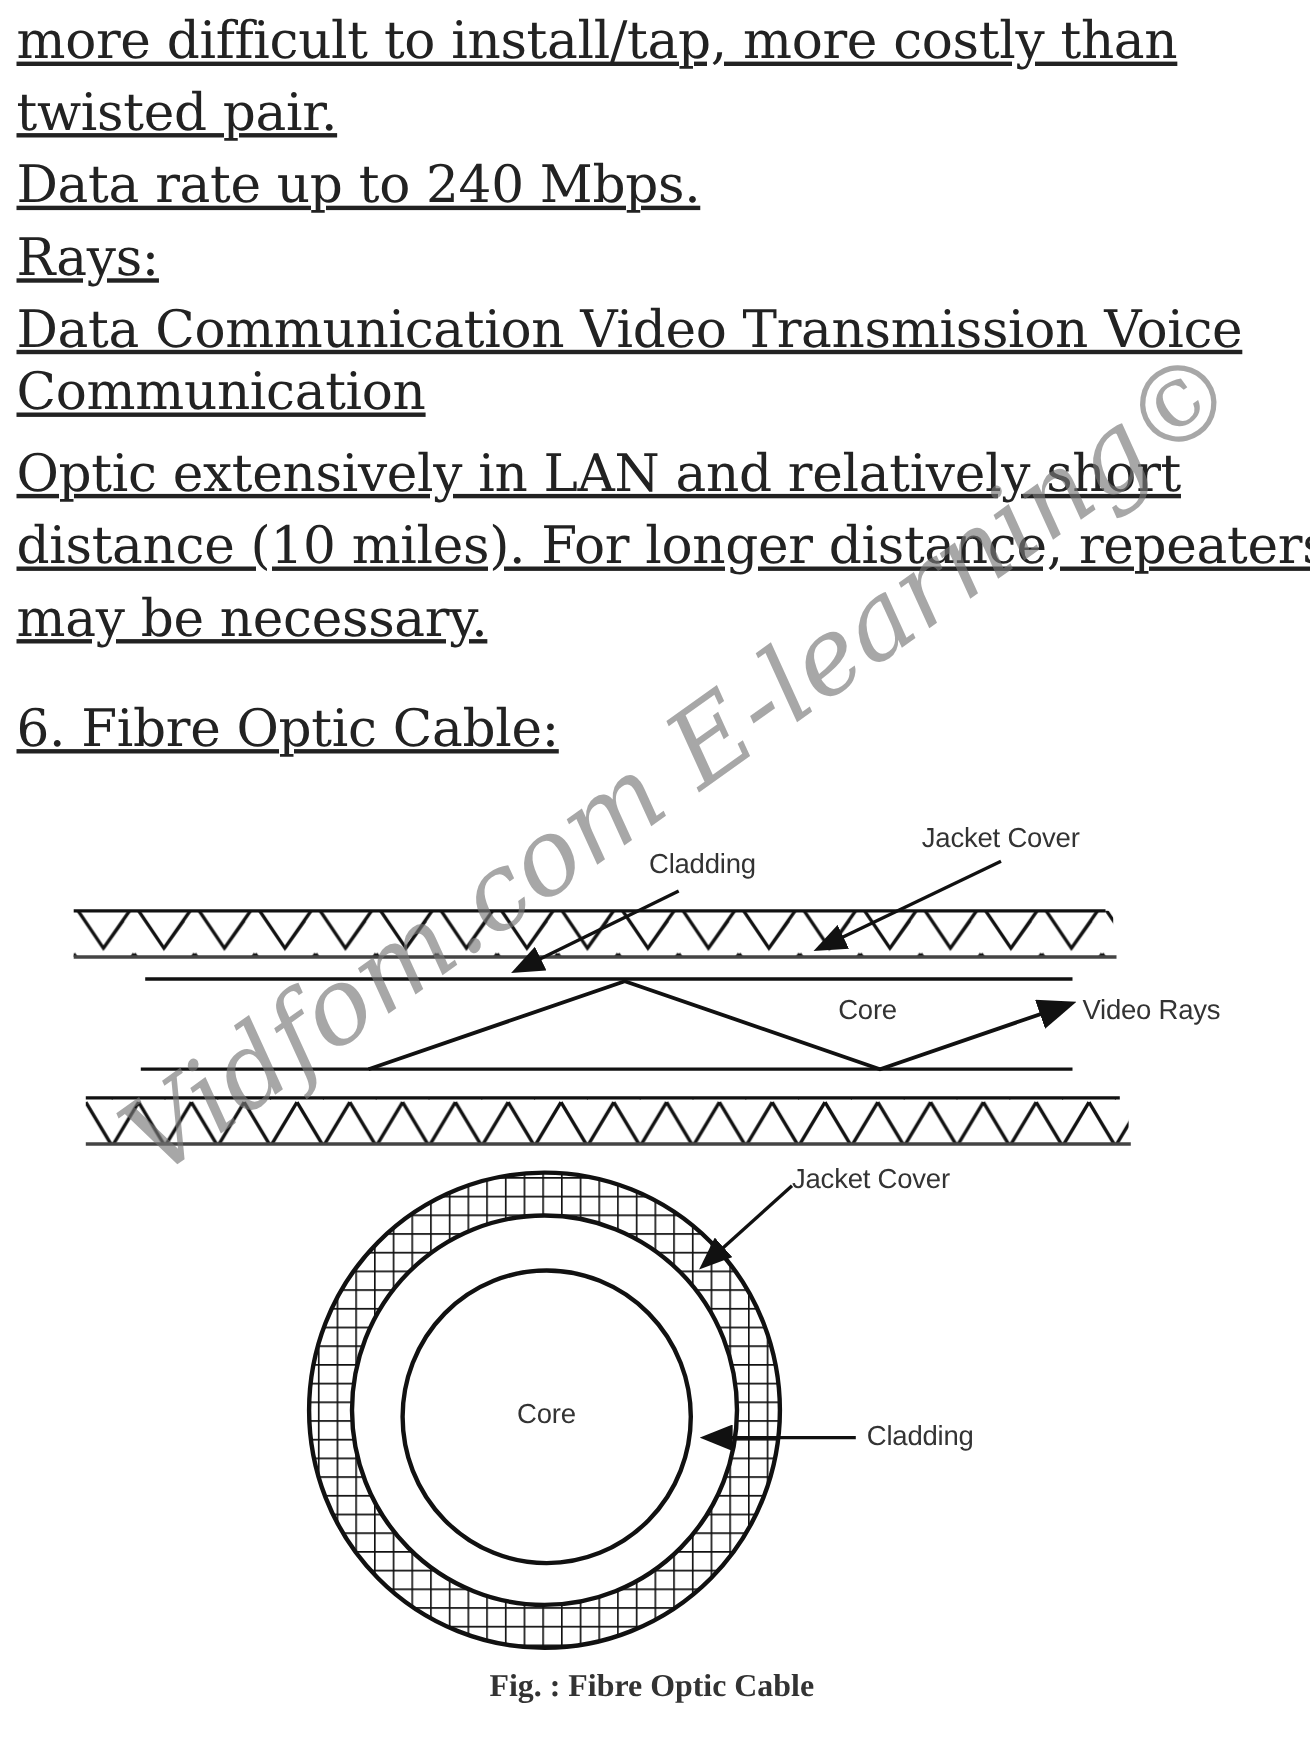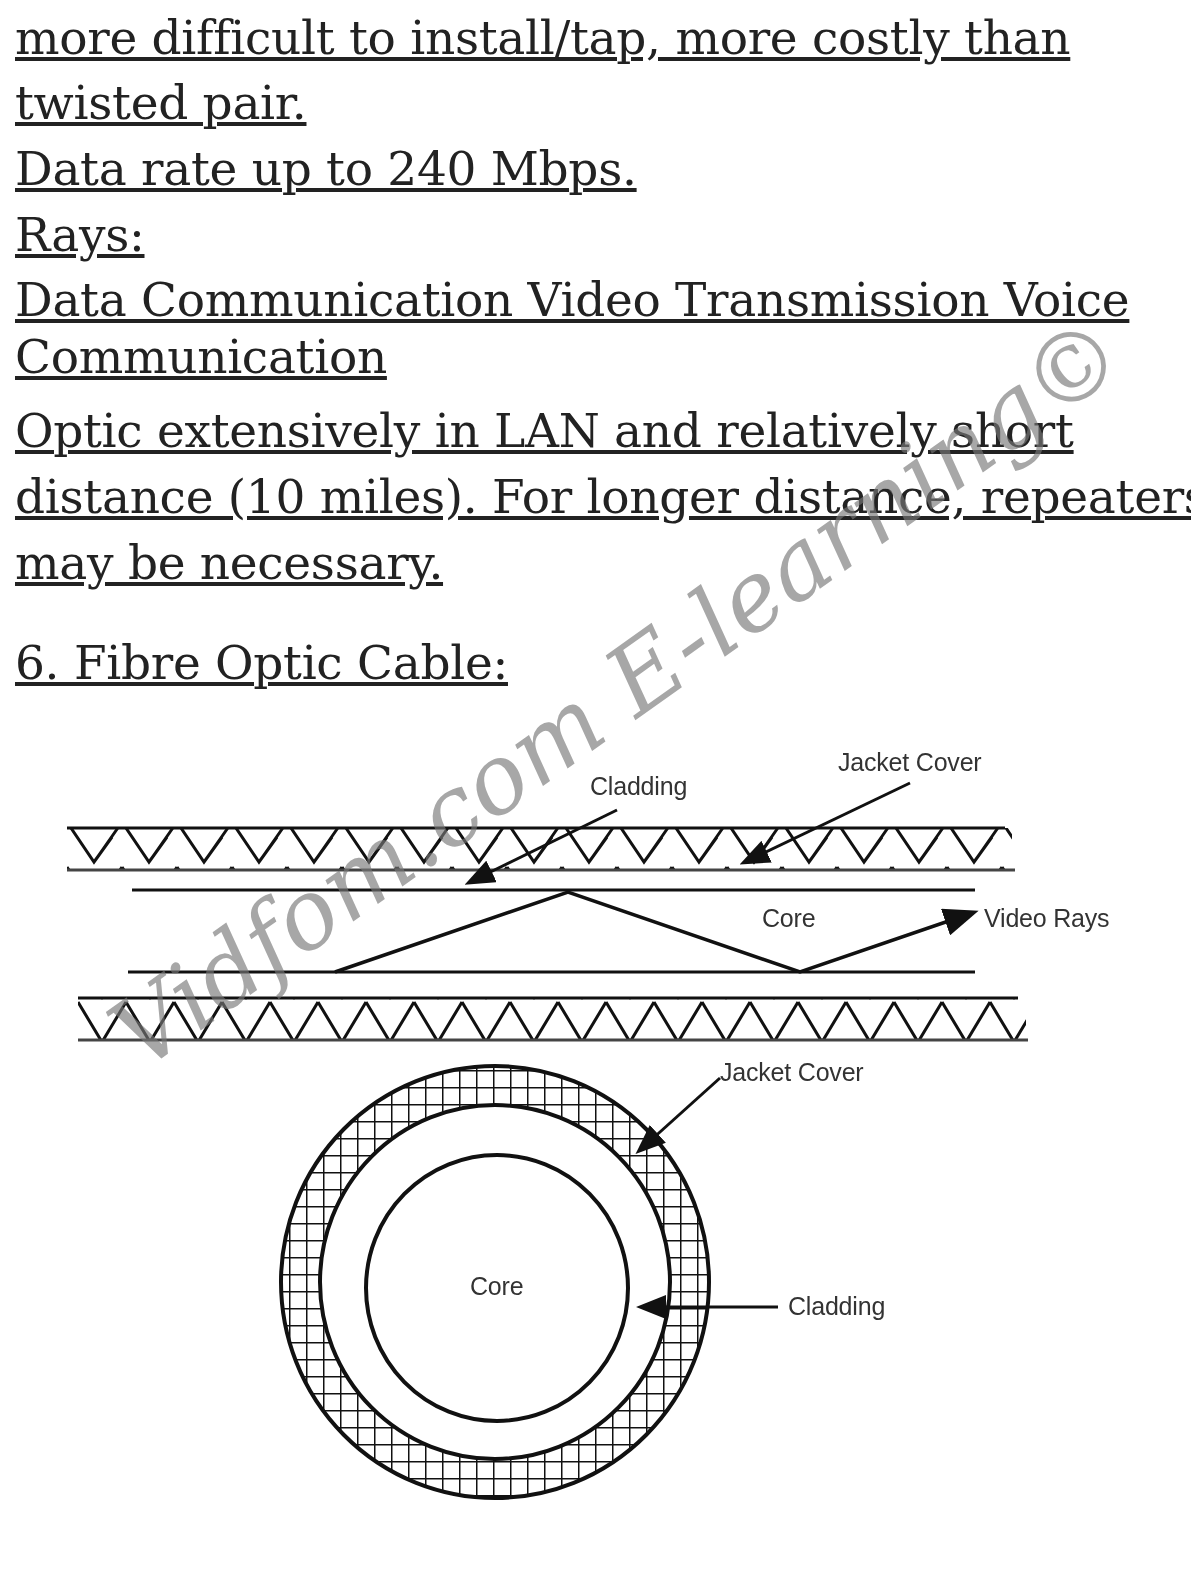--- a/index.html
+++ b/index.html
@@ -93,15 +93,16 @@
 
   <div class="lbl" style="left:590px; top:42px">Cladding</div>
   <div class="lbl" style="left:838px; top:18px">Jacket Cover</div>
   <div class="lbl" style="left:762px; top:174px">Core</div>
   <div class="lbl" style="left:984px; top:174px">Video Rays</div>
 
   <div class="lbl" style="left:720px; top:328px">Jacket Cover</div>
   <div class="lbl" style="left:470px; top:542px">Core</div>
   <div class="lbl" style="left:788px; top:562px">Cladding</div>
 
+  <div class="caption">Fig. : Fibre Optic Cable</div>
 </div>
 
 <div class="watermark">Vidfom.com E-learning©</div>
 
 </body></html>

